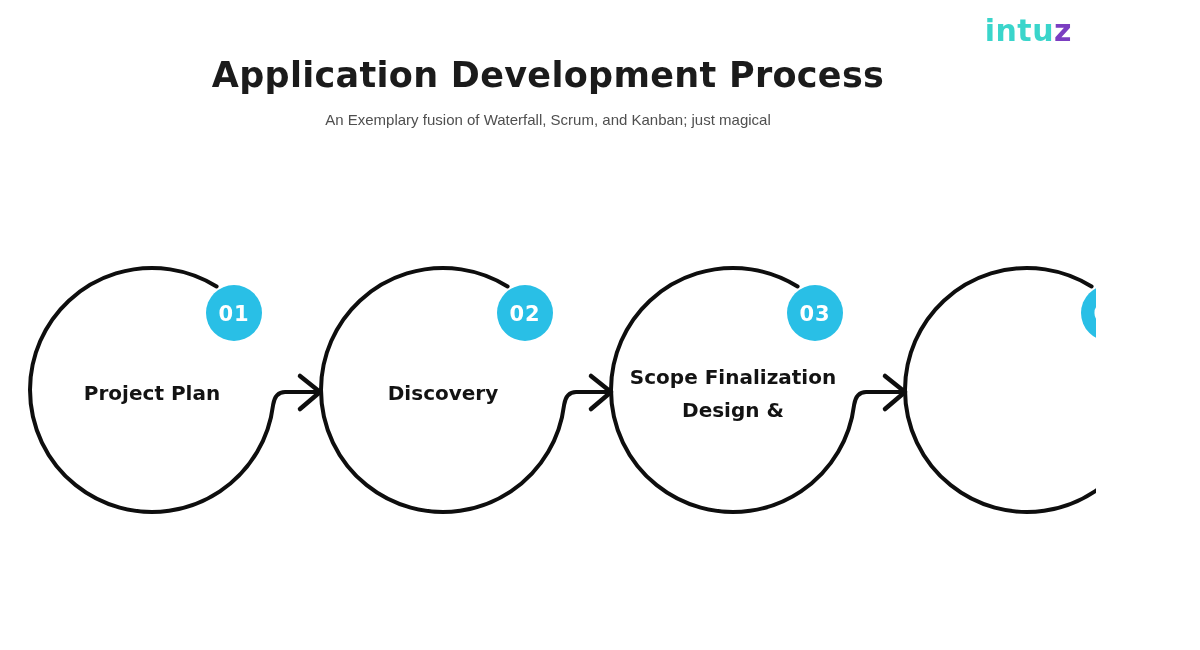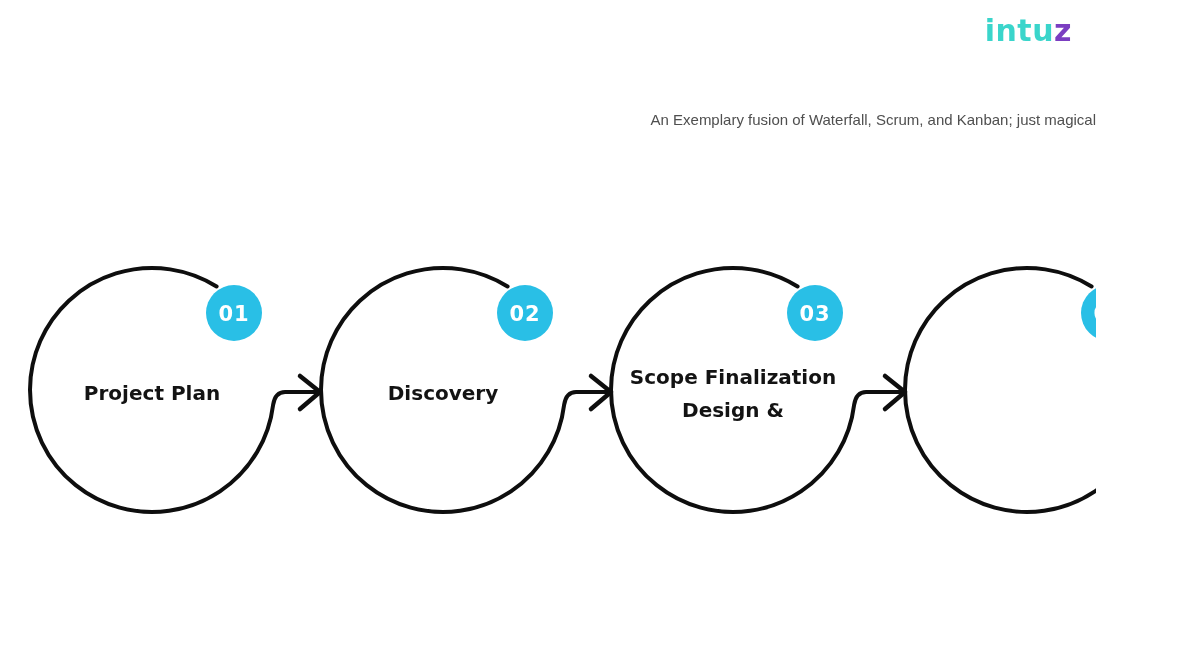--- a/index.html
+++ b/index.html
@@ -11,21 +11,21 @@
     position:absolute; top:13px; right:24px;
     font-size:30px; font-weight:bold; letter-spacing:0.5px; line-height:36px;
   }
   .logo .main   { color:#3AD5CB; }
   .logo .accent { color:#7B3EC1; }
   .title {
     position:absolute; top:57px; left:0; width:100%; text-align:center;
     font-size:35px; font-weight:bold; color:#1B1B1B; letter-spacing:0.3px; line-height:36px;
   }
   .subtitle {
-    position:absolute; top:110px; left:0; width:100%; text-align:right;
+    position:absolute; top:110px; left:0; width:100%; text-align:center;
     font-size:15px; color:#4F4F4F; font-family:"Liberation Sans", sans-serif; line-height:19px;
   }
   svg.diagram { position:absolute; left:0; top:0; }
   .ring {
     fill:none; stroke:#0E0E0E; stroke-width:4;
     stroke-linecap:round; stroke-linejoin:round;
   }
   .head {
     fill:none; stroke:#0E0E0E; stroke-width:4.5;
     stroke-linecap:round; stroke-linejoin:round;
@@ -44,20 +44,21 @@
 </style>
 </head>
 <body>
 
 <div class="canvas">
 
   <div class="logo">
     <span class="main">intu</span><span class="accent">z</span>
   </div>
 
+  <div class="title">Application Development Process</div>
   <div class="subtitle">An Exemplary fusion of Waterfall, Scrum, and Kanban; just magical</div>
 
   <svg class="diagram" width="1200" height="650" viewBox="0 0 1200 650">
 
     <g>
       <path class="ring" d="M 216.6 286.5 A 122 122 0 1 0 273.1 404.9 Q 275.1 392 285.1 392 L 316 392"></path>
       <path class="head" d="M 300 376 L 320 392 L 300 409"></path>
       <circle class="badge" cx="234" cy="313" r="28"></circle>
       <text class="badge-num" x="234" y="320.5">01</text>
     </g>

